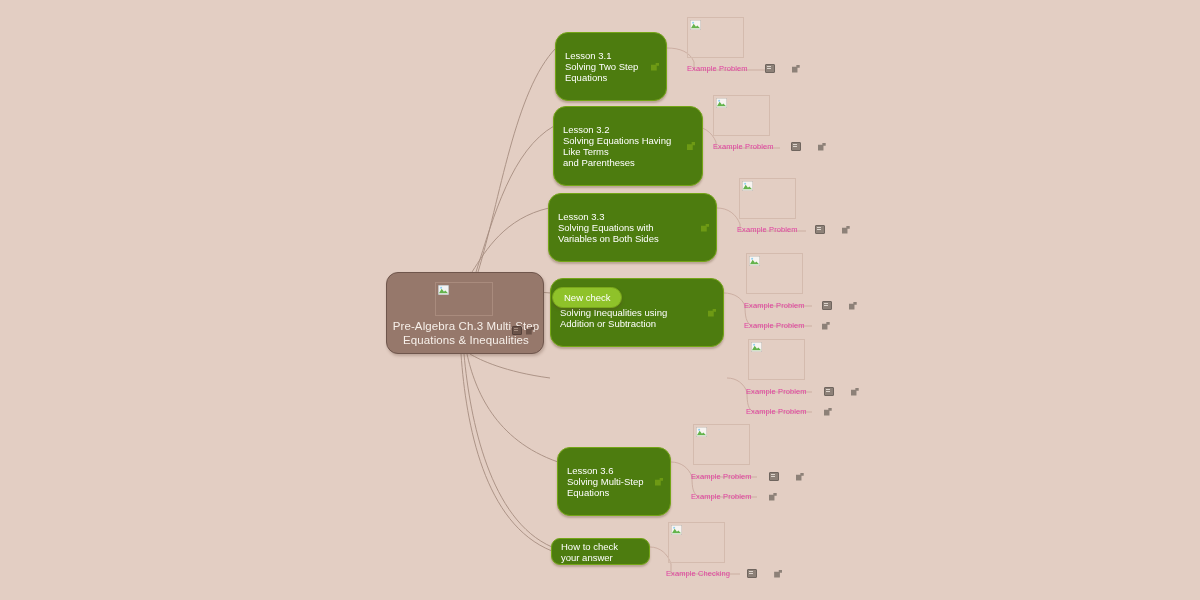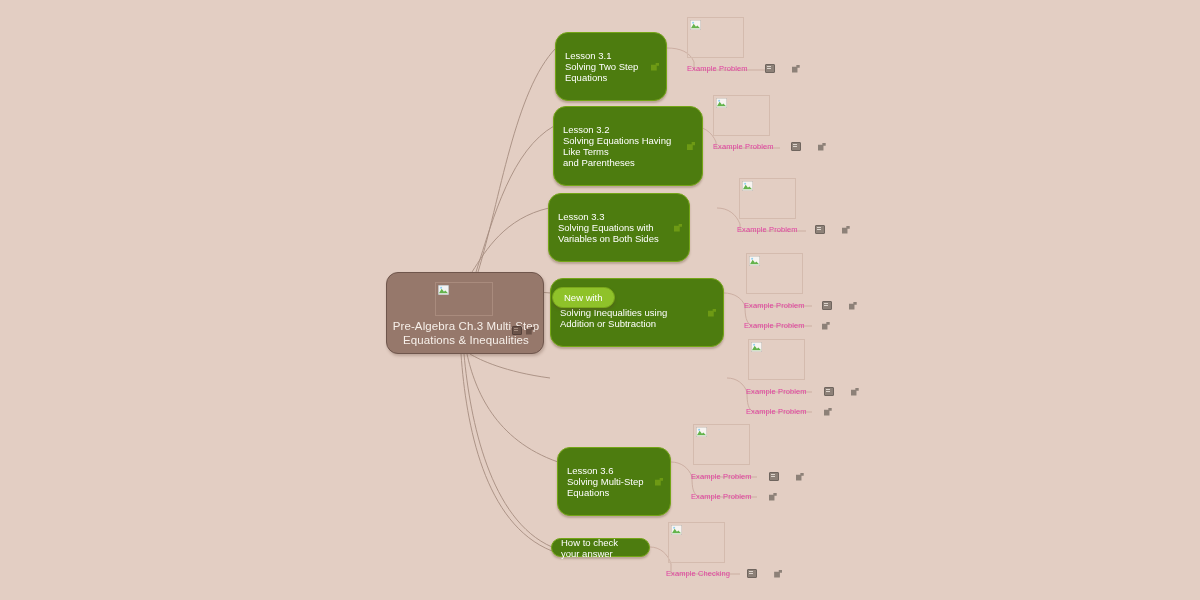--- a/index.html
+++ b/index.html
@@ -238,44 +238,44 @@
     <span class="icon-link node-icon"></span>
   </div>
 
   <div class="lesson" style="left:553px; top:106px; width:150px;">
     <span>Lesson 3.2
 Solving Equations Having Like Terms
 and Parentheses</span>
     <span class="icon-link node-icon"></span>
   </div>
 
-  <div class="lesson" style="left:548px; top:193px; width:142px;">
+  <div class="lesson" style="left:548px; top:193px; width:169px;">
     <span>Lesson 3.3
 Solving Equations with Variables on Both Sides</span>
     <span class="icon-link node-icon"></span>
   </div>
 
   <div class="lesson" style="left:550px; top:278px; width:174px;">
     <span>Lesson 3.4
 Solving Inequalities using Addition or Subtraction</span>
     <span class="icon-link node-icon"></span>
   </div>
 
 
   <div class="lesson" style="left:557px; top:447px; width:114px;">
     <span>Lesson 3.6
 Solving Multi-Step Equations</span>
     <span class="icon-link node-icon"></span>
   </div>
 
-  <div class="lesson single" style="left:551px; top:538px; width:99px; height:19px;">
+  <div class="lesson single" style="left:551px; top:538px; width:99px; height:27px;border-radius:9px;">
     <span>How to check your answer</span>
   </div>
 
-  <div class="newnode">New with</div>
+  <div class="newnode">New check</div>
 
   <div class="attach-group">
     <div class="attach-imgbox" style="left:687px; top:17px; width:57px; height:41px;">
       <svg class="broken-img" viewBox="0 0 12 11">
         <rect x="0" y="0" width="12" height="11" fill="#f7f4f1" stroke="#b9b0a8" stroke-width="1"></rect>
         <path d="M1 9 L4 4 L6.5 7.5 L8 6 L11 9 Z" fill="#63b34b"></path>
         <circle cx="3.4" cy="3" r="1.1" fill="#8fd0f0"></circle>
       </svg>
     </div>
     <div class="example-row" style="left:687px; top:64px;">

